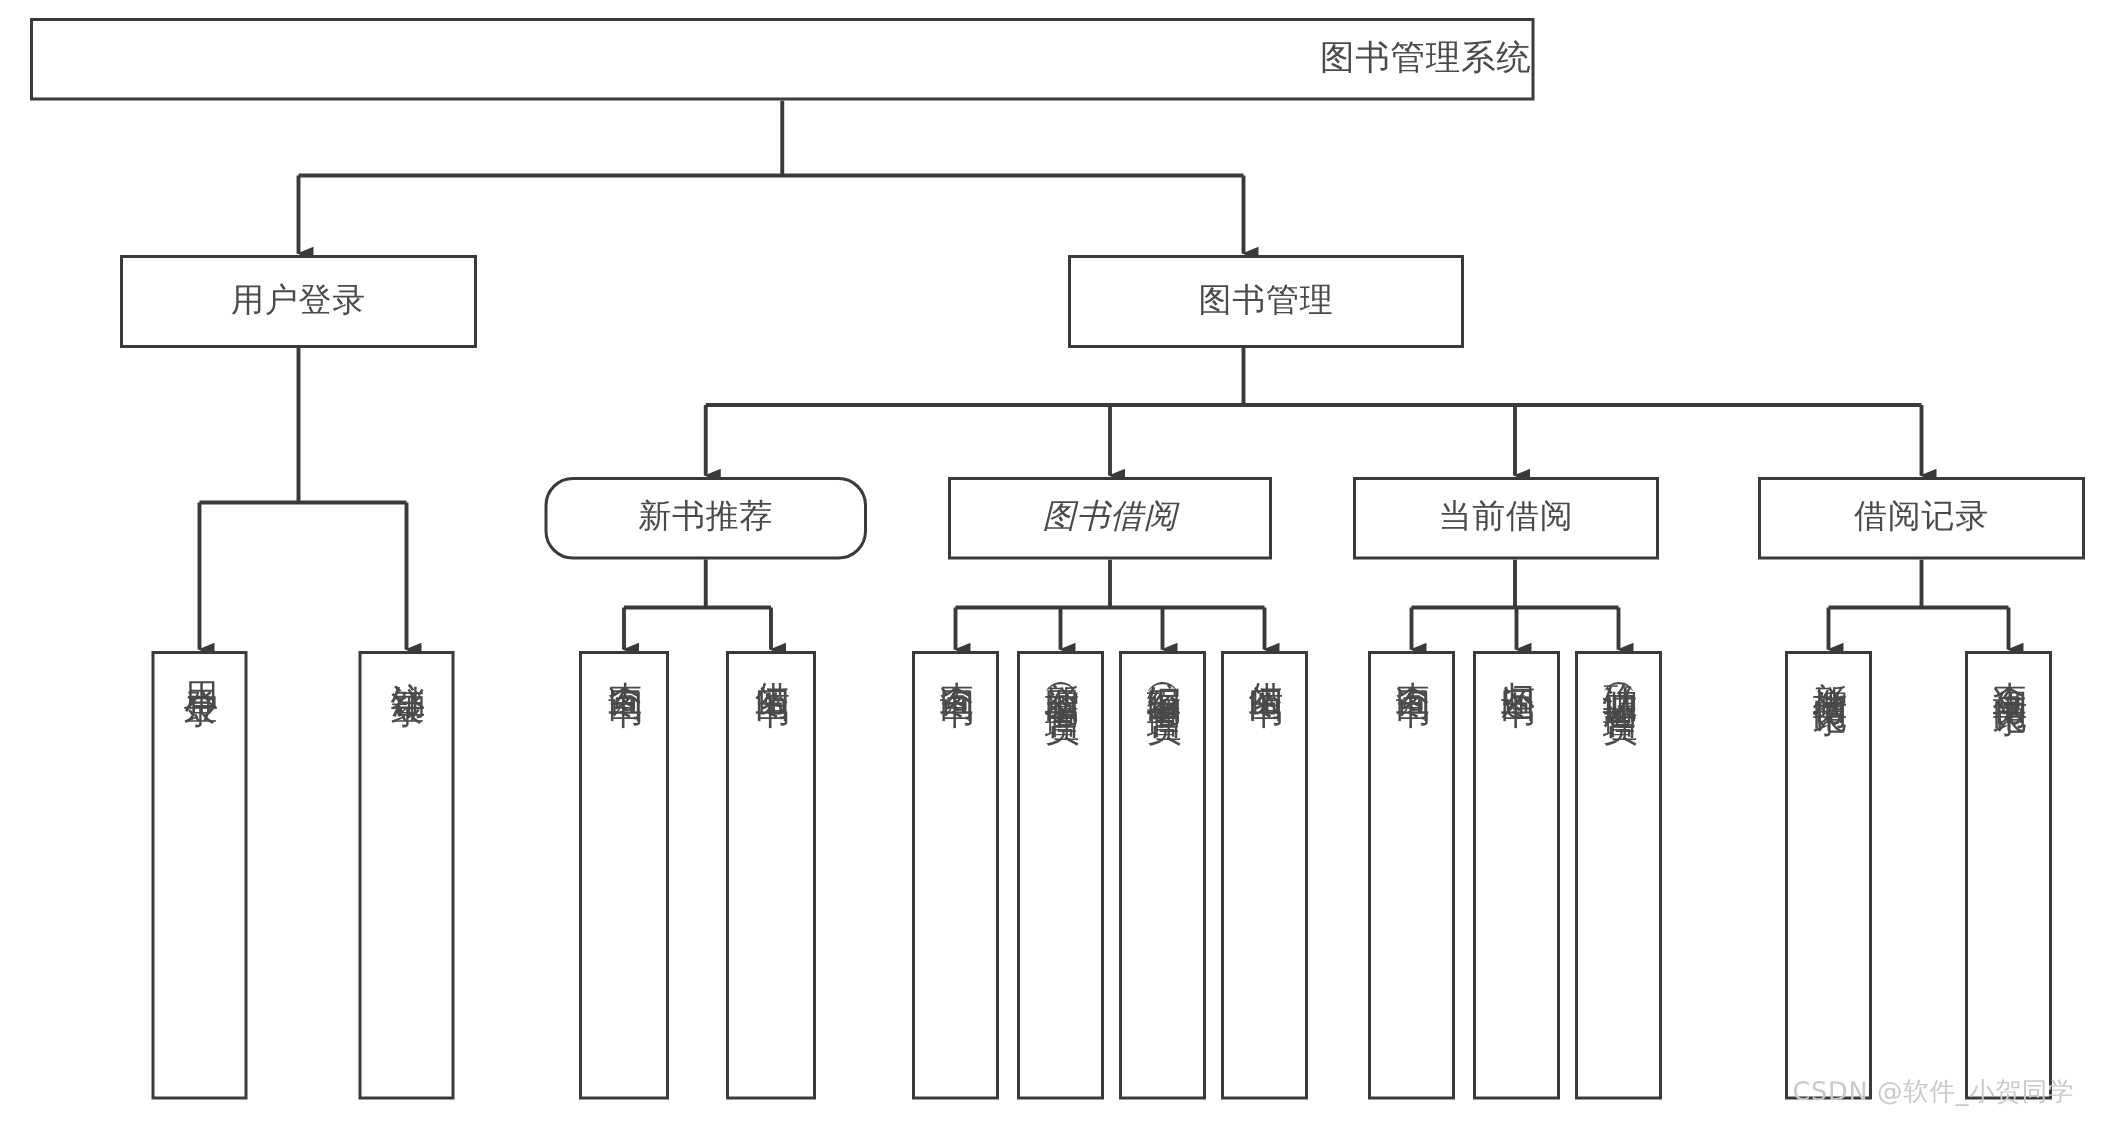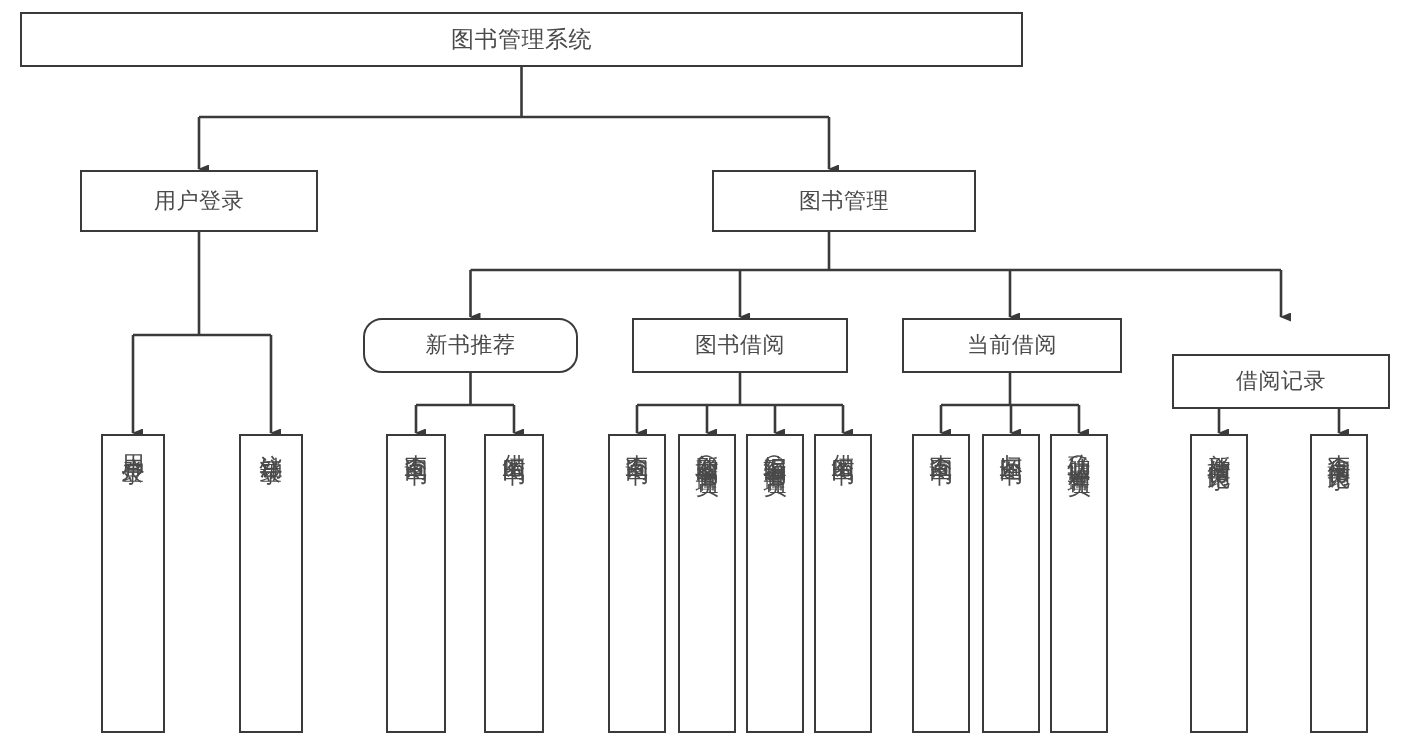--- a/index.html
+++ b/index.html
@@ -115,21 +115,21 @@
         <path d="M 1011 405 L 1011 433" stroke-linecap="butt" marker-end="url(#arrowhead)"></path>
         <path d="M 1079 405 L 1079 433" stroke-linecap="butt" marker-end="url(#arrowhead)"></path>
         <path d="M 1281 373 L 1281 405" stroke-linecap="butt"></path>
         <path d="M 1219 405 L 1339 405" stroke-linecap="butt"></path>
         <path d="M 1219 405 L 1219 433" stroke-linecap="butt" marker-end="url(#arrowhead)"></path>
         <path d="M 1339 405 L 1339 433" stroke-linecap="butt" marker-end="url(#arrowhead)"></path>
       </g>
   </svg>
 
   <div id="node-layer">
-      <div class="node horizontal root" style="left: 20px; top: 12px; width: 1003px; height: 55px;">
+      <div class="node horizontal root" style="left: 20px; top: 12px; width: 1003px; height: 55px; justify-content: flex-end;">
         <span class="label">图书管理系统</span>
       </div>
       <div class="node horizontal" style="left: 80px; top: 170px; width: 238px; height: 62px;">
         <span class="label">用户登录</span>
       </div>
       <div class="node vertical" style="left: 101px; top: 434px; width: 64px; height: 299px;">
         <span class="label">用户登录</span>
       </div>
       <div class="node vertical" style="left: 239px; top: 434px; width: 64px; height: 299px;">
         <span class="label">注销登录</span>
@@ -139,52 +139,53 @@
       </div>
       <div class="node horizontal" style="left: 363px; top: 318px; width: 215px; height: 55px; border-radius: 19px;">
         <span class="label">新书推荐</span>
       </div>
       <div class="node vertical" style="left: 386px; top: 434px; width: 60px; height: 299px;">
         <span class="label">查询图书</span>
       </div>
       <div class="node vertical" style="left: 484px; top: 434px; width: 60px; height: 299px;">
         <span class="label">借阅图书</span>
       </div>
-      <div class="node horizontal" style="left: 632px; top: 318px; width: 216px; height: 55px;">
+      <div class="node horizontal" style="left: 632px; top: 318px; width: 216px; height: 55px; font-style: italic;">
         <span class="label">图书借阅</span>
       </div>
       <div class="node vertical" style="left: 608px; top: 434px; width: 58px; height: 299px;">
         <span class="label">查询图书</span>
       </div>
       <div class="node vertical" style="left: 678px; top: 434px; width: 58px; height: 299px;">
         <span class="label">新增图书（管理员）</span>
       </div>
       <div class="node vertical" style="left: 746px; top: 434px; width: 58px; height: 299px;">
         <span class="label">编辑图书（管理员）</span>
       </div>
       <div class="node vertical" style="left: 814px; top: 434px; width: 58px; height: 299px;">
         <span class="label">借阅图书</span>
       </div>
-      <div class="node horizontal" style="left: 902px; top: 318px; width: 220px; height: 55px;">
+      <div class="node horizontal" style="left: 902px; top: 318px; width: 204px; height: 55px;">
         <span class="label">当前借阅</span>
       </div>
       <div class="node vertical" style="left: 912px; top: 434px; width: 58px; height: 299px;">
         <span class="label">查询图书</span>
       </div>
       <div class="node vertical" style="left: 982px; top: 434px; width: 58px; height: 299px;">
         <span class="label">归还图书</span>
       </div>
       <div class="node vertical" style="left: 1050px; top: 434px; width: 58px; height: 299px;">
         <span class="label">确认归还（管理员）</span>
       </div>
-      <div class="node horizontal" style="left: 1172px; top: 318px; width: 218px; height: 55px; margin-top: 36px;">
+      <div class="node horizontal" style="left: 1172px; top: 318px; width: 218px; height: 55px;">
         <span class="label">借阅记录</span>
       </div>
       <div class="node vertical" style="left: 1190px; top: 434px; width: 58px; height: 299px;">
         <span class="label">新增借阅记录</span>
       </div>
       <div class="node vertical" style="left: 1310px; top: 434px; width: 58px; height: 299px;">
         <span class="label">查询借阅记录</span>
       </div>
     </div>
 
+  <div class="watermark" style="left: 1195px; top: 716px; color: rgb(201, 201, 201);">CSDN @软件_小贺同学</div>
 
 </div>
 
 </body></html>

